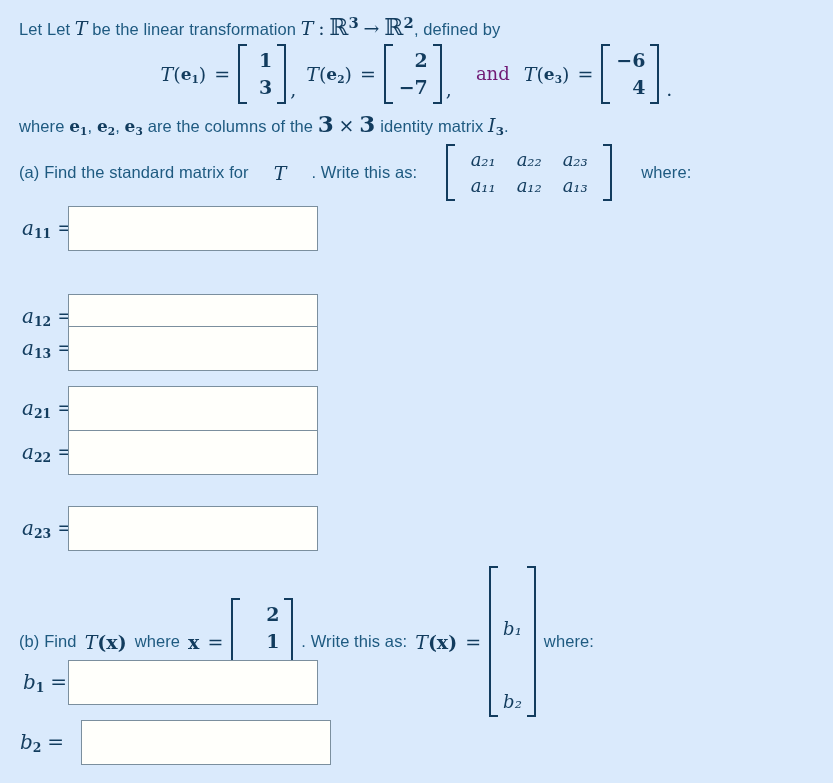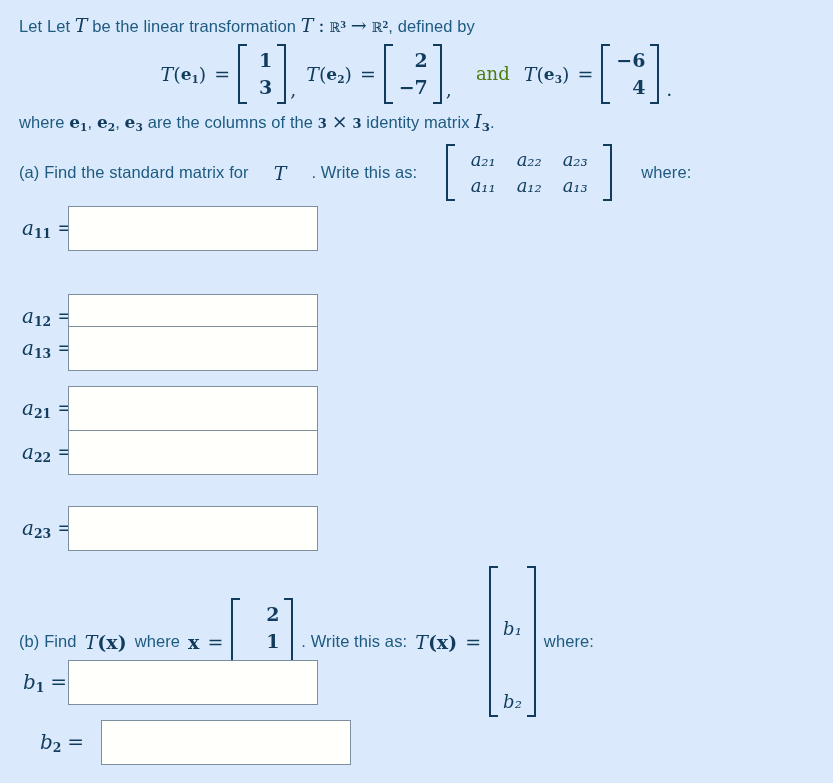--- a/index.html
+++ b/index.html
@@ -39,21 +39,21 @@
   .mb {            
     font-family: "DejaVu Serif", "Liberation Serif", serif;
     font-weight: bold;
     color: #123c5e;
     font-size: 17px;
   }
   .mn {            
     font-family: "DejaVu Serif", "Liberation Serif", serif;
     color: #123c5e;
     font-weight: bold;
-    font-size: 13px;
+    font-size: 23px;
   }
   .mop {
     font-family: "DejaVu Serif", "Liberation Serif", serif;
     color: #123c5e;
     font-size: 19px;
   }
   sub {
     font-size: .62em;
     vertical-align: -.28em;
     font-style: normal;
@@ -139,21 +139,21 @@
     font-family: "DejaVu Serif", "Liberation Serif", serif;
     font-size: 19px;
     color: #123c5e;
     padding: 0 10px 0 4px;
     align-self: flex-end;
     margin-bottom: 4px;
   }
   .eqline .andtxt {
     font-family: "DejaVu Serif", "Liberation Serif", serif;
     font-size: 18px;
-    color: #4d7c0f;
+    color: #701a75;
     padding: 0 14px;
   }
   .eqline .period {
     font-family: "DejaVu Serif", "Liberation Serif", serif;
     font-size: 19px;
     color: #123c5e;
     padding-left: 7px;
     align-self: flex-end;
     margin-bottom: 4px;
   }
@@ -433,20 +433,20 @@
     <span class="txt gapl">where:</span>
   </div>
 
   <div class="field-row" style="left:19px; top:660px;">
     <span class="field-label">
       <span>b</span><sub>1</sub><span class="eq">=</span>
     </span>
     <input class="answer-box w250" type="text" value="" placeholder="" style="">
   </div>
 
-  <div class="field-row" style="left:36px; top:720px;gap:16px;">
+  <div class="field-row" style="left:16px; top:720px;gap:16px;">
     <span class="field-label">
       <span>b</span><sub>2</sub><span class="eq">=</span>
     </span>
     <input class="answer-box w250" type="text" value="" placeholder="" style="">
   </div>
 
 </div>
 
 </body></html>

